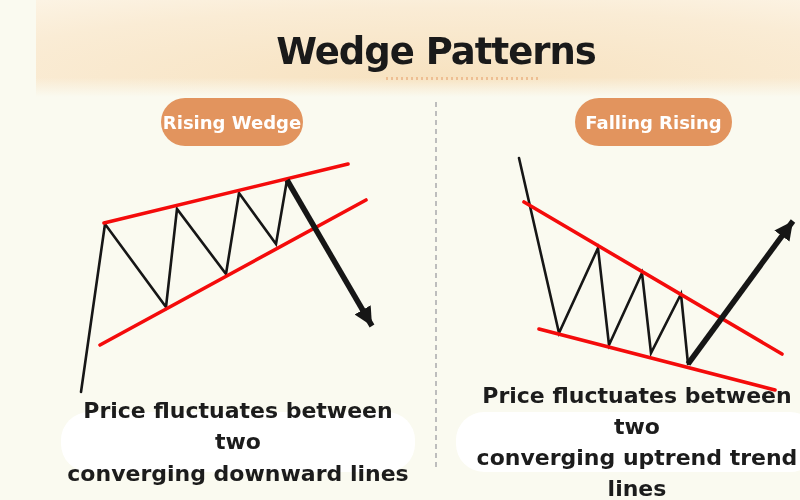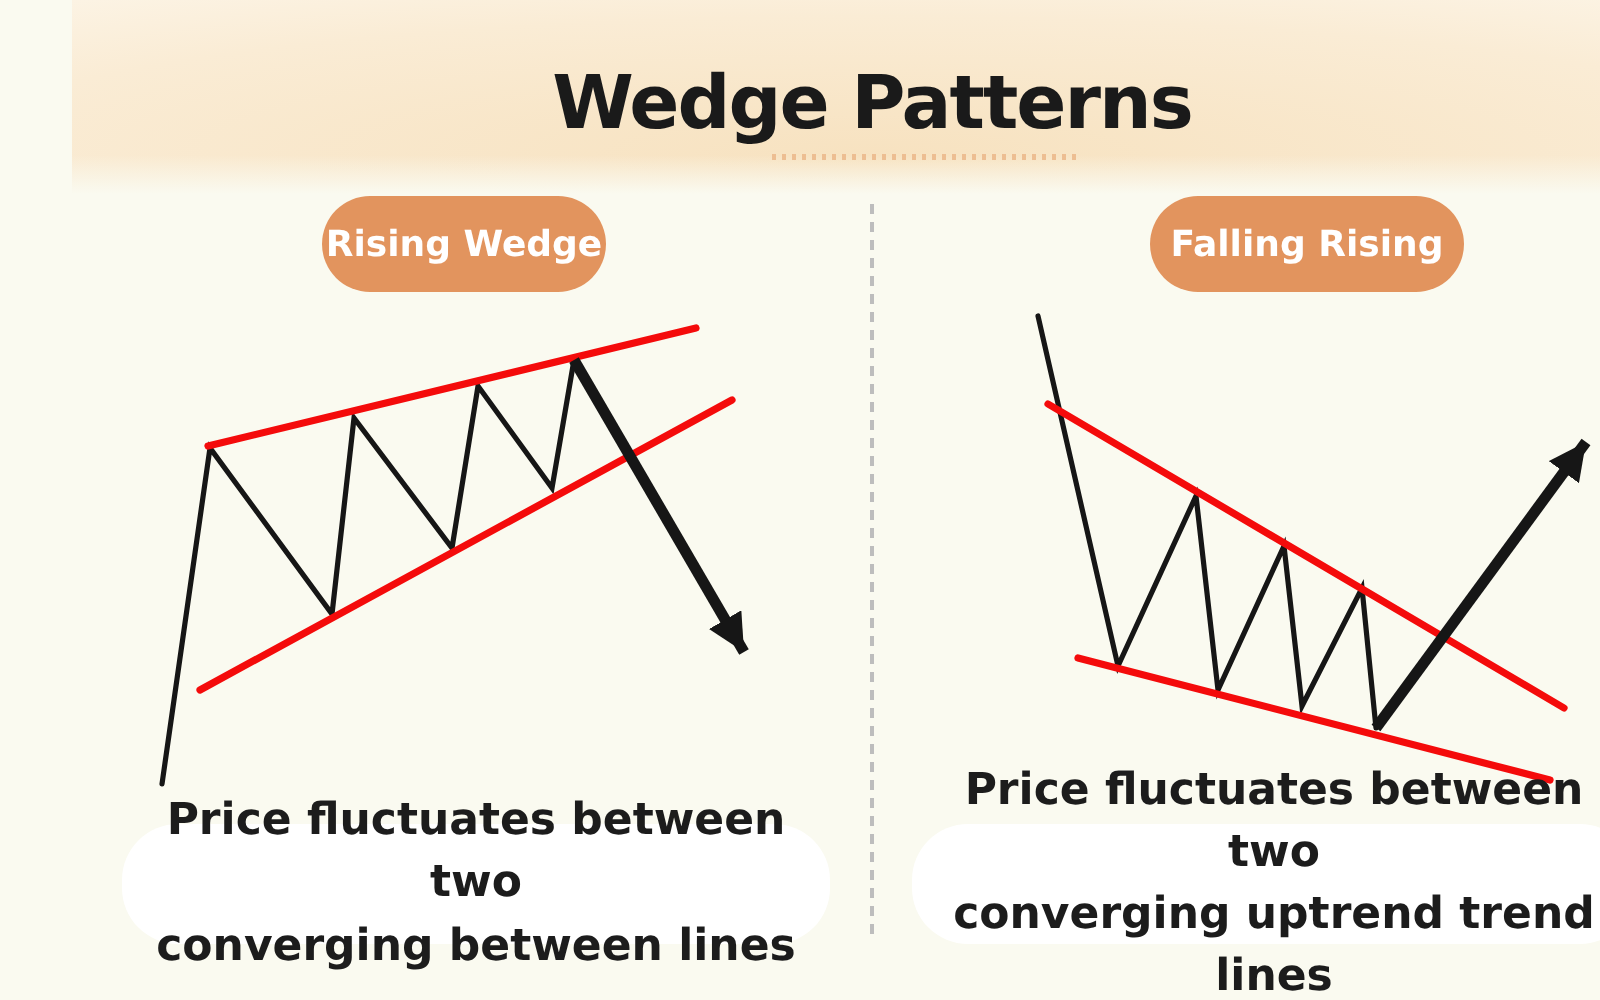--- a/index.html
+++ b/index.html
@@ -79,20 +79,20 @@
       <line x1="64" y1="345" x2="330" y2="200" stroke="#F40B0B" stroke-width="3.6" stroke-linecap="round"></line>
       <line x1="251" y1="180" x2="336" y2="326" stroke="#161616" stroke-width="5.5" marker-end="url(#arrowhead)"></line>
       <polyline points="483,158 523,333 562,248 573,345 606,273 615,353 645,294 652,364" fill="none" stroke="#161616" stroke-width="2.6" stroke-linecap="round" stroke-linejoin="miter"></polyline>
       <line x1="488" y1="202" x2="746" y2="354" stroke="#F40B0B" stroke-width="3.6" stroke-linecap="round"></line>
       <line x1="503" y1="329" x2="739" y2="390" stroke="#F40B0B" stroke-width="3.6" stroke-linecap="round"></line>
       <line x1="652" y1="364" x2="757" y2="221" stroke="#161616" stroke-width="5.5" marker-end="url(#arrowhead)"></line>
     </svg>
 
   <div class="card card-left">
     <span>Price fluctuates between two</span>
-    <span>converging between lines</span>
+    <span>converging downward lines</span>
   </div>
   <div class="card card-right">
     <span>Price fluctuates between two</span>
     <span>converging uptrend trend lines</span>
   </div>
 
 </div>
 
 </body></html>

